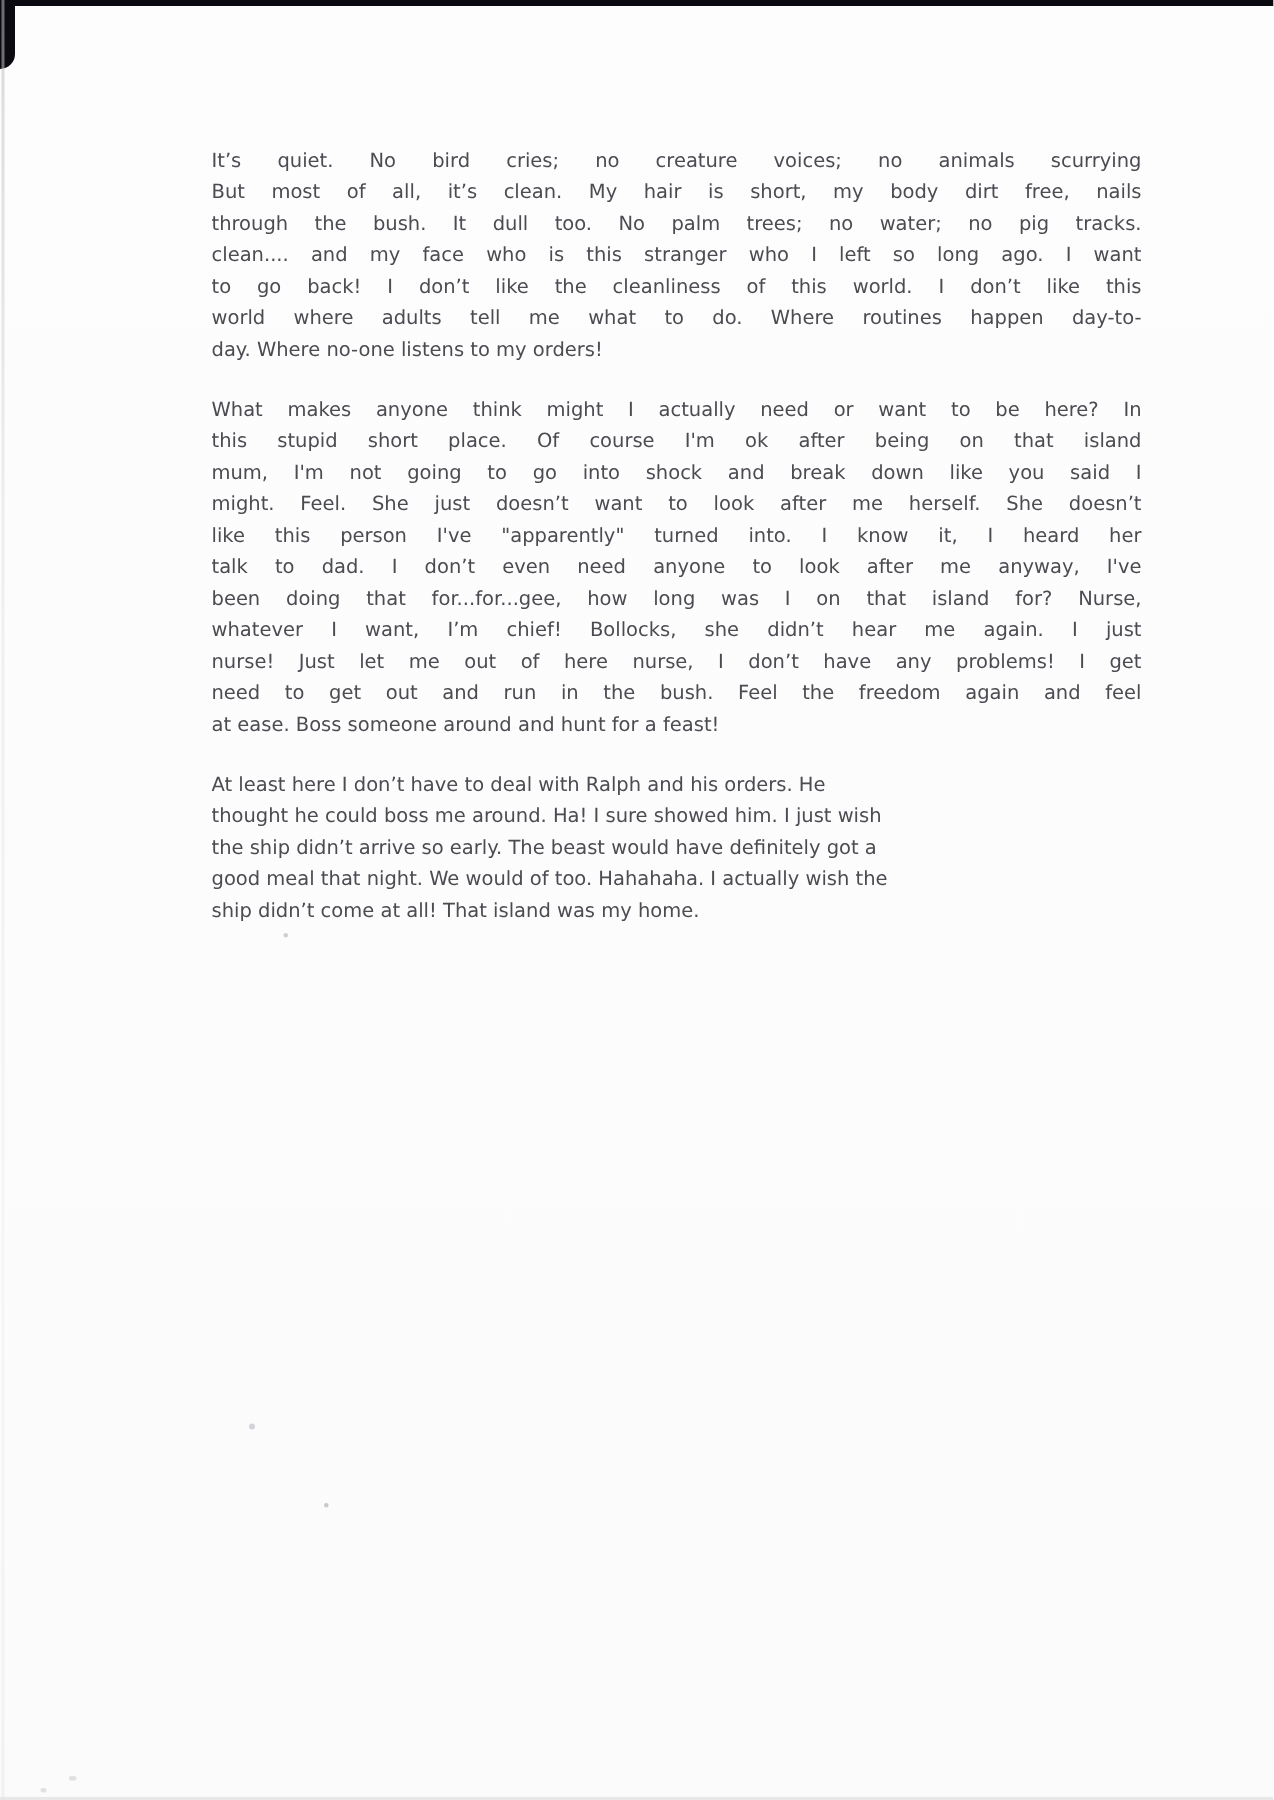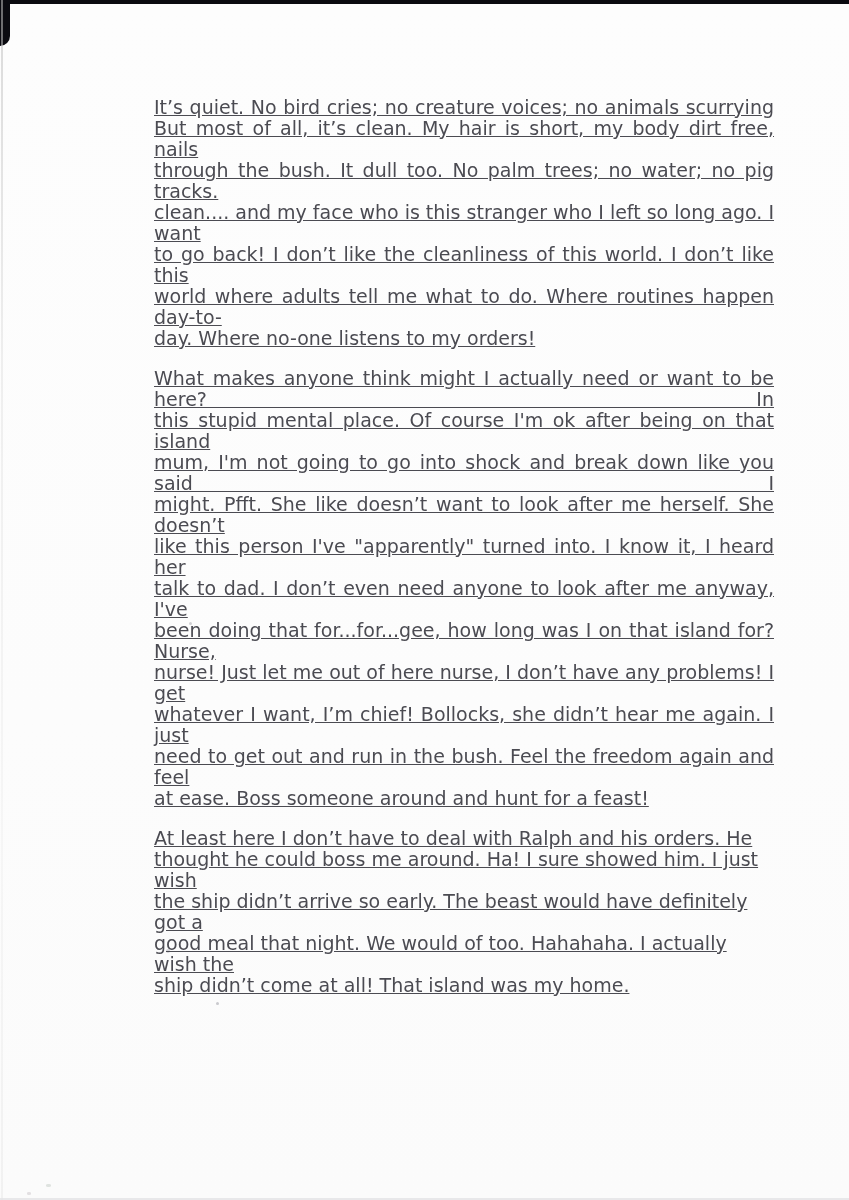--- a/index.html
+++ b/index.html
@@ -52,27 +52,26 @@
     border-radius: 50%;
   }
   .speck-1 { left: 166px; top: 949px;  width: 4px; height: 4px; background: #d4d4d8; }
   .speck-2 { left: 216px; top: 1002px; width: 3px; height: 3px; background: #c9c9cd; }
   .speck-3 { left: 189px; top: 622px;  width: 3px; height: 3px; background: #cfcfd3; }
   .speck-4 { left: 46px;  top: 1184px; width: 5px; height: 3px; background: #dfe3e0; border-radius: 40%; }
   .speck-5 { left: 27px;  top: 1192px; width: 4px; height: 3px; background: #e3e0e2; border-radius: 40%; }
   
   .text-block {
     position: absolute;
-    left: 154px;
+    left: 141px;
     top: 97px;
     width: 620px;
     color: #4b4b52;
-    font-size: 19px;
+    font-size: 13px;
     line-height: 21px;
-    text-decoration: underline;
   }
   .para { margin: 0 0 19px 0; }
   .para:last-child { margin-bottom: 17px; }
   .para.justified .line {
     text-align: justify;
     text-align-last: justify;
   }
   .para.justified .line.last,
   .para.ragged .line {
     text-align: left;
@@ -101,28 +100,28 @@
       <div class="line">But most of all, it’s clean. My hair is short, my body dirt free, nails</div>
       <div class="line">through the bush. It dull too. No palm trees; no water; no pig tracks.</div>
       <div class="line">clean.... and my face who is this stranger who I left so long ago. I want</div>
       <div class="line">to go back! I don’t like the cleanliness of this world. I don’t like this</div>
       <div class="line">world where adults tell me what to do. Where routines happen day-to-</div>
       <div class="line last">day. Where no-one listens to my orders!</div>
     </div>
 
     <div class="para justified">
       <div class="line">What makes anyone think might I actually need or want to be here? In</div>
-      <div class="line">this stupid mental place. Of course I'm ok after being on that island</div>
+      <div class="line">this stupid short place. Of course I'm ok after being on that island</div>
       <div class="line">mum, I'm not going to go into shock and break down like you said I</div>
-      <div class="line">might. Pfft. She like doesn’t want to look after me herself. She doesn’t</div>
+      <div class="line">might. Feel. She just doesn’t want to look after me herself. She doesn’t</div>
       <div class="line">like this person I've "apparently" turned into. I know it, I heard her</div>
       <div class="line">talk to dad. I don’t even need anyone to look after me anyway, I've</div>
       <div class="line">been doing that for...for...gee, how long was I on that island for? Nurse,</div>
+      <div class="line">whatever I want, I’m chief! Bollocks, she didn’t hear me again. I just</div>
       <div class="line">nurse! Just let me out of here nurse, I don’t have any problems! I get</div>
-      <div class="line">whatever I want, I’m chief! Bollocks, she didn’t hear me again. I just</div>
       <div class="line">need to get out and run in the bush. Feel the freedom again and feel</div>
       <div class="line last">at ease. Boss someone around and hunt for a feast!</div>
     </div>
 
     <div class="para ragged">
       <div class="line">At least here I don’t have to deal with Ralph and his orders. He</div>
       <div class="line">thought he could boss me around. Ha! I sure showed him. I just wish</div>
       <div class="line">the ship didn’t arrive so early. The beast would have definitely got a</div>
       <div class="line">good meal that night. We would of too. Hahahaha. I actually wish the</div>
       <div class="line last">ship didn’t come at all! That island was my home.</div>

